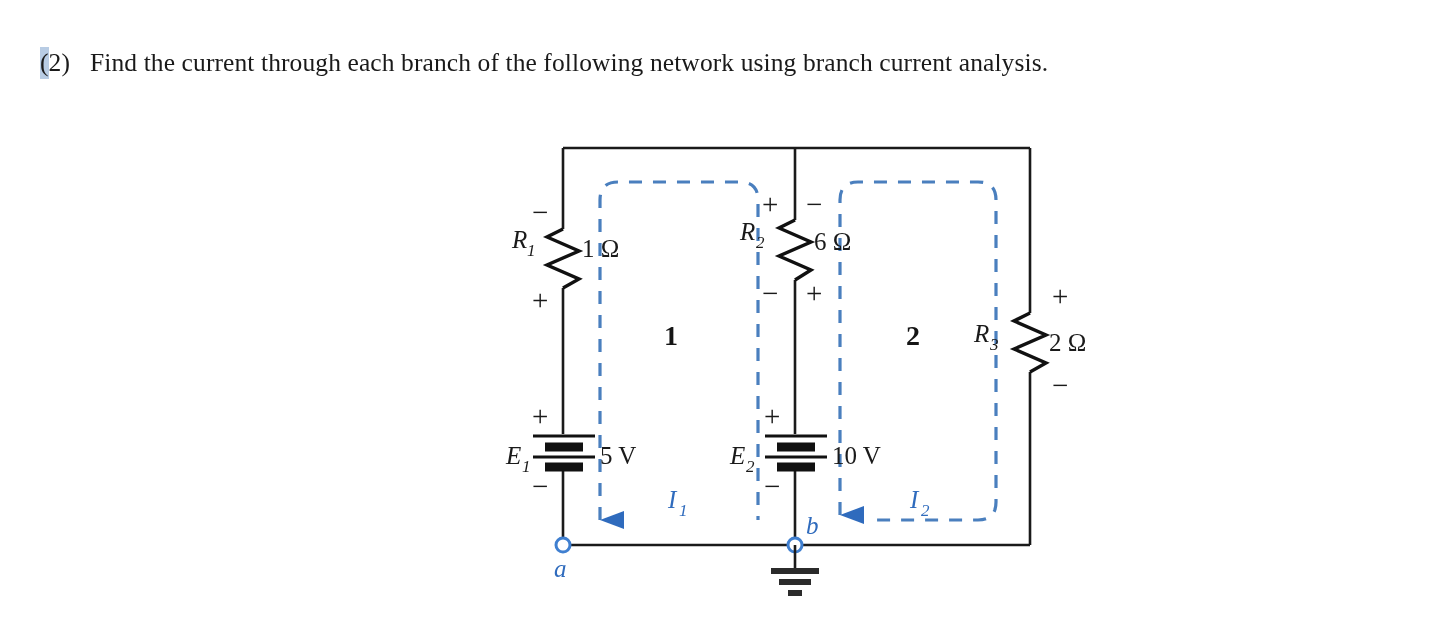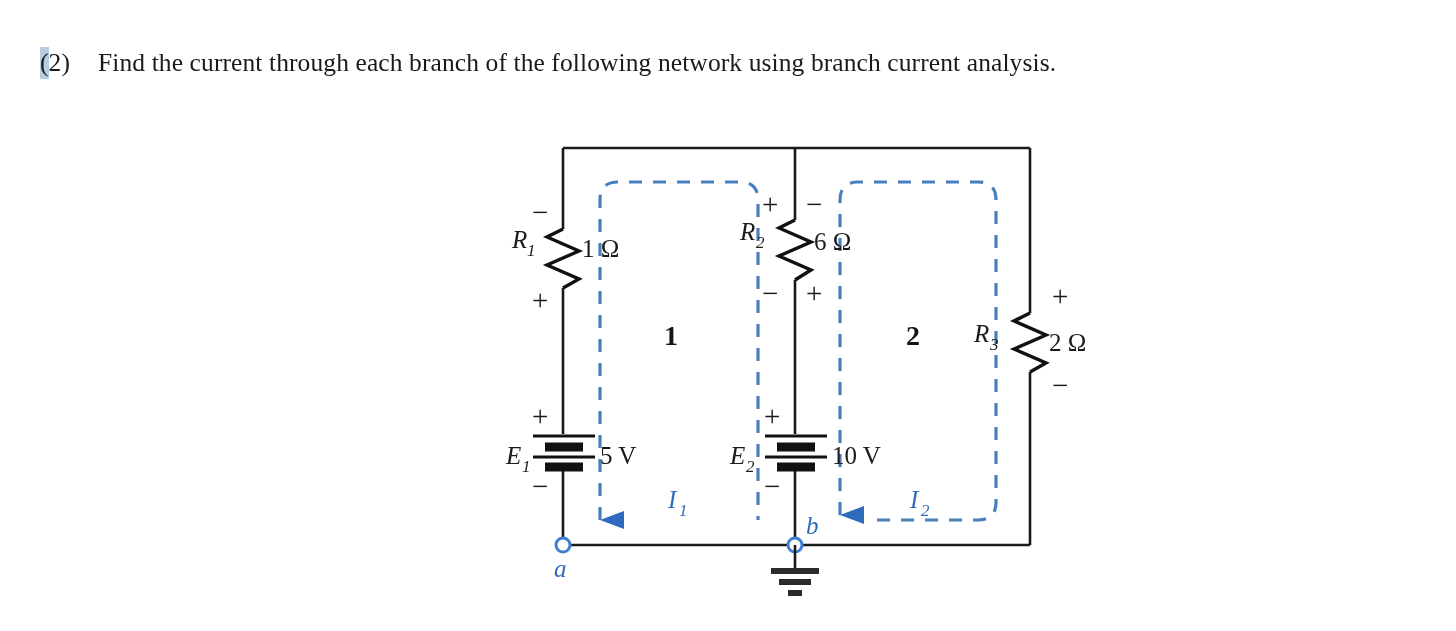--- a/index.html
+++ b/index.html
@@ -26,21 +26,21 @@
     letter-spacing: 0.1px;
   }
   #question-number {
     background: #b8cce4;
     padding: 1px 0 2px 0;
   }
   #question-number-rest {
     padding-right: 0;
   }
   #question-text {
-    margin-left: 28px;
+    margin-left: 20px;
   }
 
   
   #circuit-canvas {
     position: absolute;
     left: 440px;
     top: 110px;
     width: 720px;
     height: 500px;
   }

